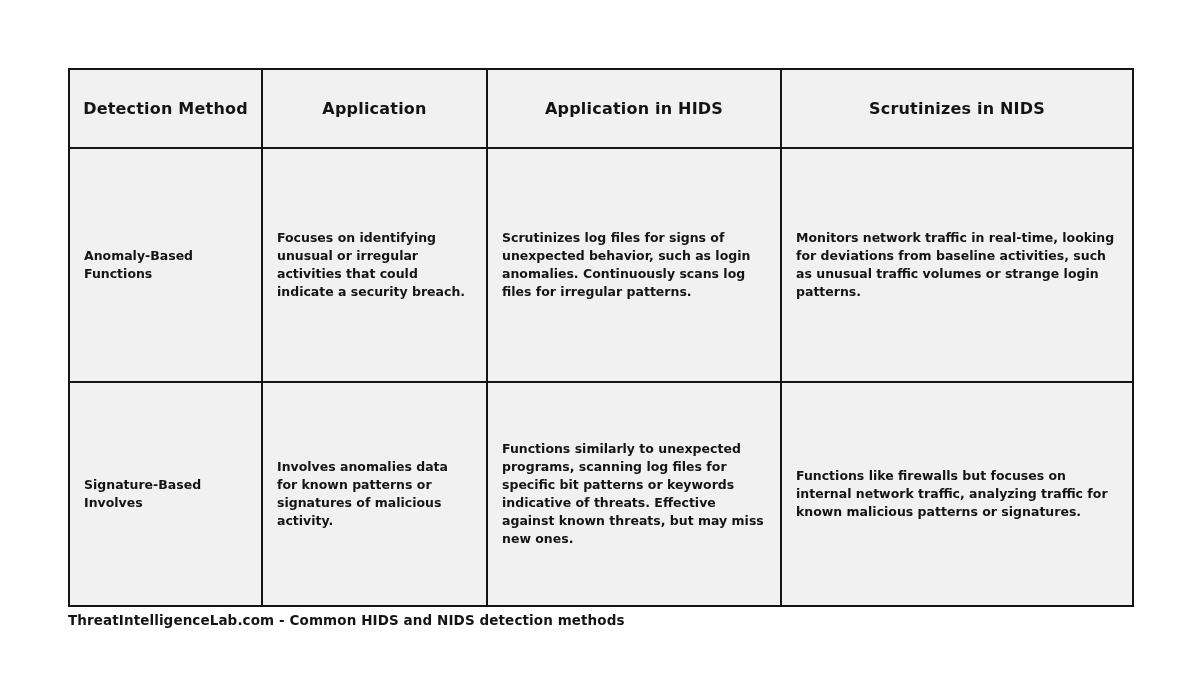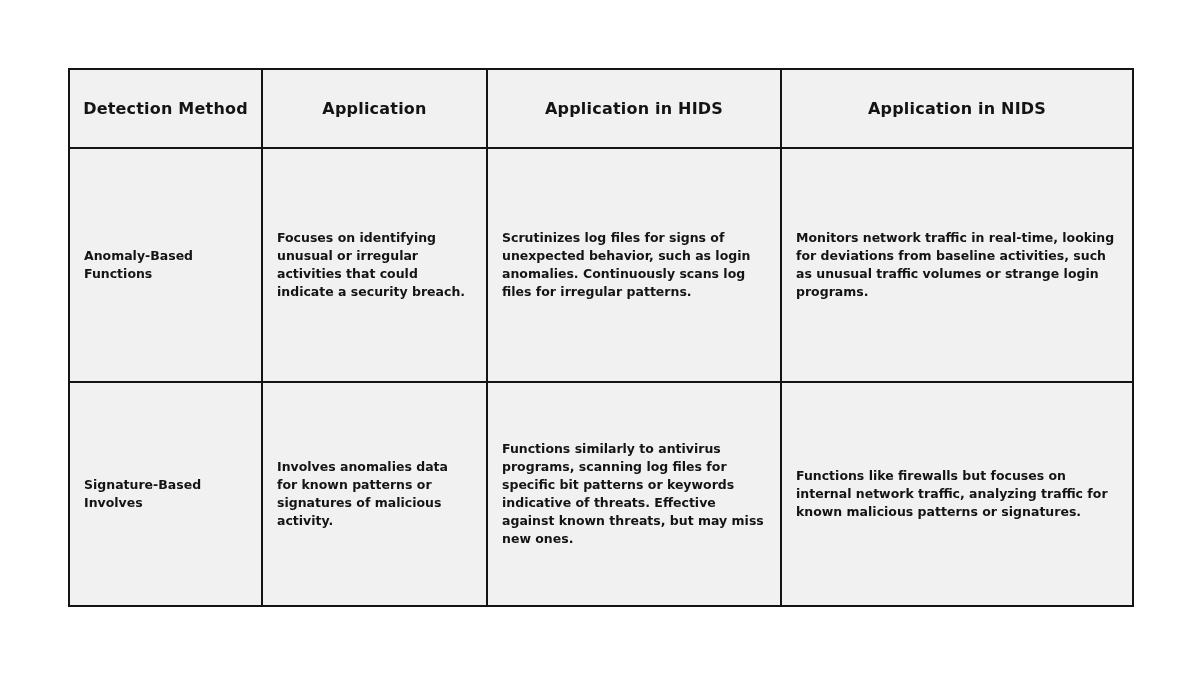--- a/index.html
+++ b/index.html
@@ -73,33 +73,34 @@
       <col class="c-method">
       <col class="c-desc">
       <col class="c-hids">
       <col class="c-nids">
     </colgroup>
     <thead>
       <tr>
         <th>Detection Method</th>
         <th>Application</th>
         <th>Application in HIDS</th>
-        <th>Application in NIDS</th>
+        <th>Scrutinizes in NIDS</th>
       </tr>
     </thead>
     <tbody>
       <tr class="row-1">
         <td>Anomaly-Based Functions</td>
         <td>Focuses on identifying unusual or irregular activities that could indicate a security breach.</td>
         <td>Scrutinizes log files for signs of unexpected behavior, such as login anomalies. Continuously scans log files for irregular patterns.</td>
-        <td>Monitors network traffic in real-time, looking for deviations from baseline activities, such as unusual traffic volumes or strange login programs.</td>
+        <td>Monitors network traffic in real-time, looking for deviations from baseline activities, such as unusual traffic volumes or strange login patterns.</td>
       </tr>
       <tr class="row-2">
         <td>Signature-Based Involves</td>
         <td>Involves anomalies data for known patterns or signatures of malicious activity.</td>
-        <td>Functions similarly to antivirus programs, scanning log files for specific bit patterns or keywords indicative of threats. Effective against known threats, but may miss new ones.</td>
+        <td>Functions similarly to unexpected programs, scanning log files for specific bit patterns or keywords indicative of threats. Effective against known threats, but may miss new ones.</td>
         <td>Functions like firewalls but focuses on internal network traffic, analyzing traffic for known malicious patterns or signatures.</td>
       </tr>
     </tbody>
   </table>
 
+  <div class="footer-caption">ThreatIntelligenceLab.com - Common HIDS and NIDS detection methods</div>
 
 </div>
 
 </body></html>

